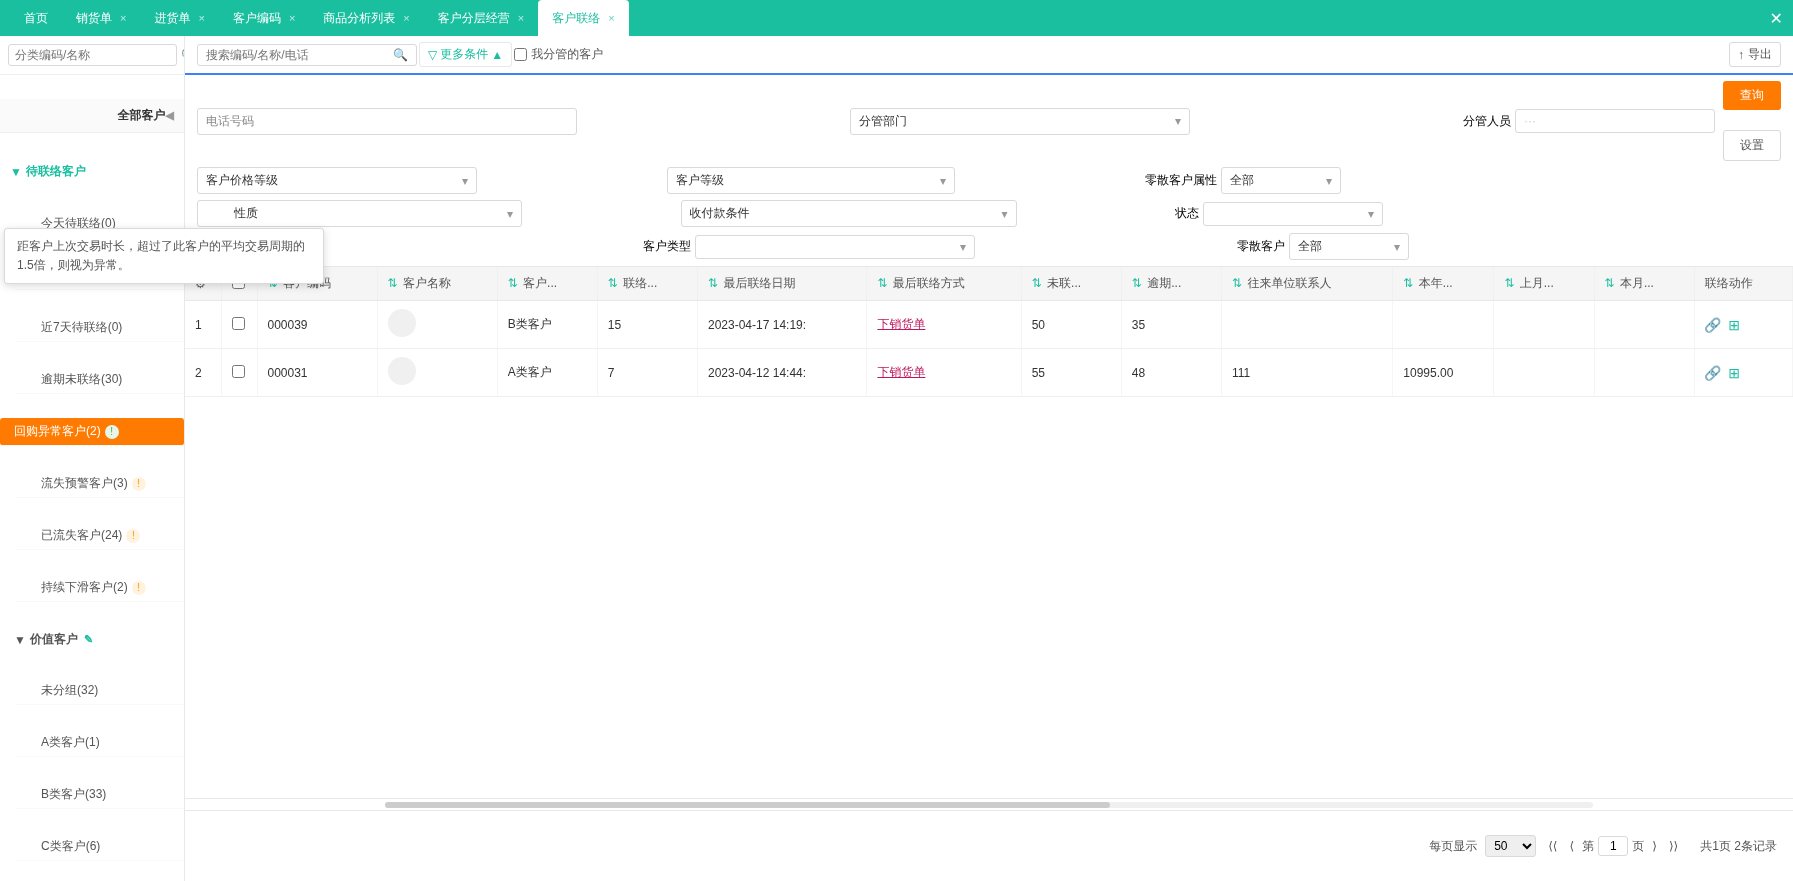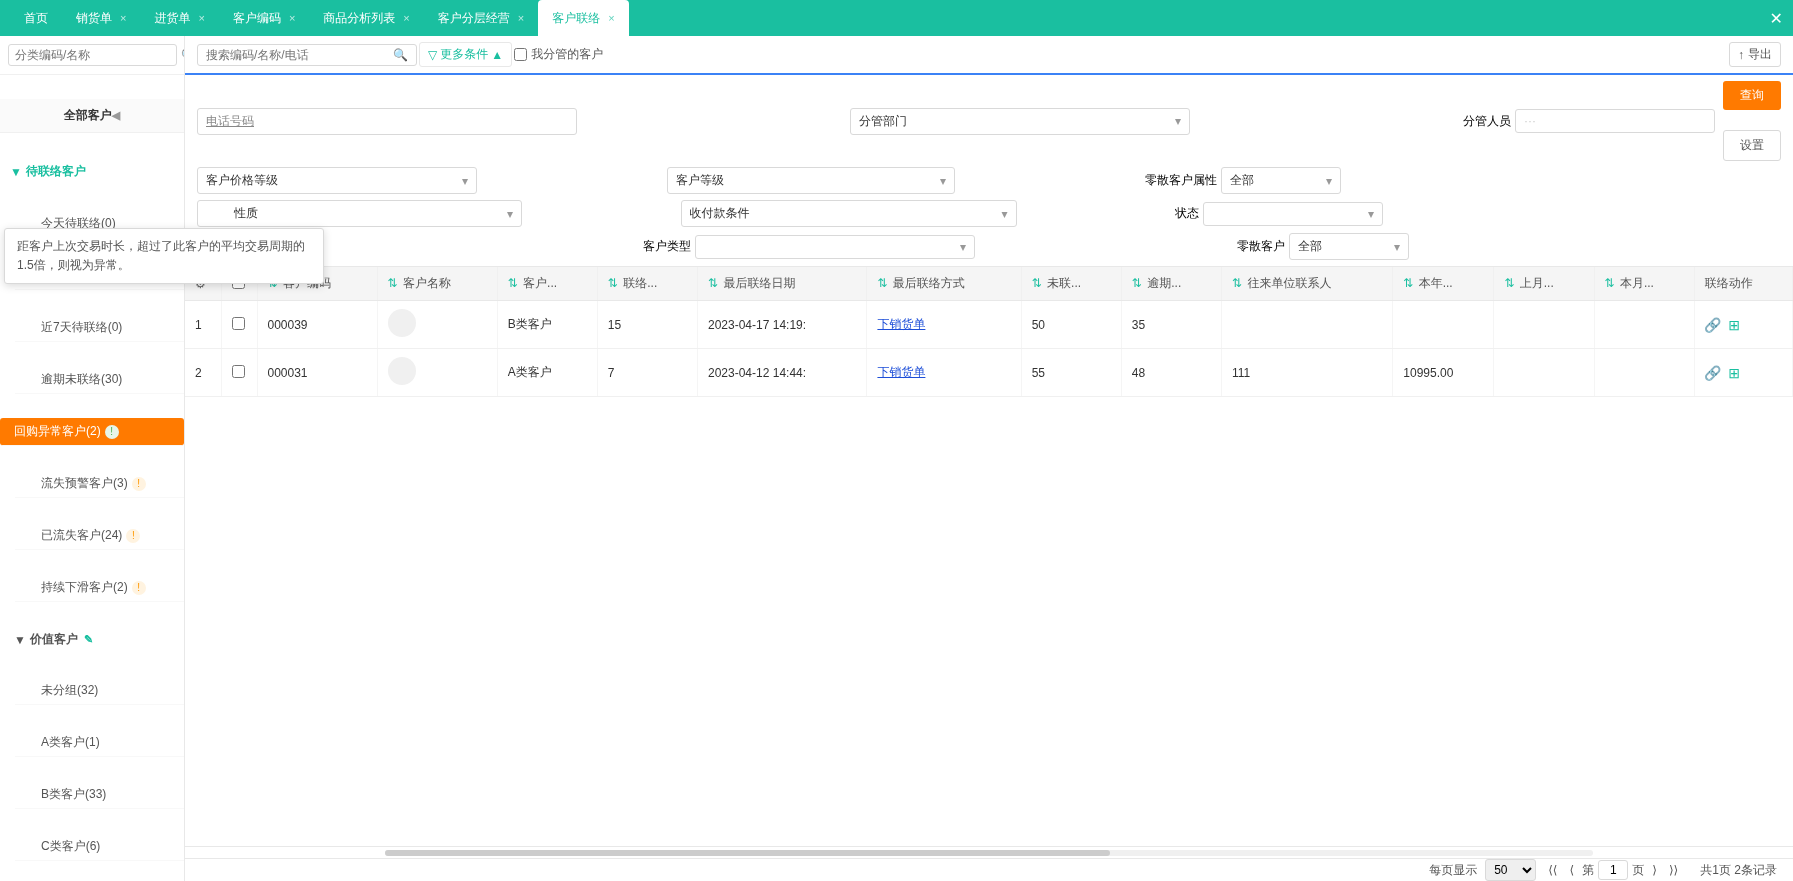--- a/index.html
+++ b/index.html
@@ -27,21 +27,21 @@
       display: flex; flex-direction: column; overflow-y: auto; flex-shrink: 0; gap: 24px;
     }
     .sidebar-search {
       display: flex; align-items: center; padding: 8px 8px; border-bottom: 1px solid #f0f0f0; gap: 4px;
     }
     .sidebar-search input {
       flex: 1; border: 1px solid #d9d9d9; border-radius: 3px; padding: 3px 6px; font-size: 12px; outline: none;
     }
     .sidebar-search-icon { color: #999; cursor: pointer; }
     .sidebar-section-title {
-      display: flex; align-items: center; justify-content: center;
+      display: flex; align-items: center; justify-content: flex-end;
       padding: 8px 10px; font-weight: bold; color: #333; background: #fafafa;
       border-bottom: 1px solid #f0f0f0; cursor: pointer;
     }
     .sidebar-section-title .collapse-btn { color: #999; font-size: 11px; cursor: pointer; }
     .sidebar-group-label {
       display: flex; align-items: center; padding: 6px 10px; color: #1abfa0; font-weight: bold;
       font-size: 12px; cursor: pointer; gap: 4px;
     }
     .sidebar-item {
       padding: 5px 10px 5px 20px; cursor: pointer; color: #555;
@@ -86,21 +86,21 @@
     
     .filter-rows {
       background: white; border-bottom: 1px solid #e8e8e8; padding: 6px 12px; flex-shrink: 0;
     }
     .filter-row { display: flex; align-items: center; gap: 8px; margin-bottom: 6px; }
     .filter-row:last-child { margin-bottom: 0; }
     .filter-field {
       display: flex; align-items: center; border: 1px solid #d9d9d9; border-radius: 3px;
       padding: 4px 8px; width: 300px; gap: 4px; cursor: pointer;
     }
-    .filter-field-label { color: #888; flex-shrink: 0; text-decoration: underline; }
+    .filter-field-label { color: #888; flex-shrink: 0; }
     .filter-dropdown {
       display: flex; align-items: center; justify-content: space-between;
       border: 1px solid #d9d9d9; border-radius: 3px; padding: 4px 8px;
       cursor: pointer; background: white; color: #333;
     }
     .filter-dropdown .arrow { color: #999; }
     .filter-inline { display: flex; align-items: center; gap: 4px; }
     .query-btn {
       background: #ff7a00; color: white; border: none; padding: 6px 16px;
       border-radius: 3px; cursor: pointer; font-size: 12px;
@@ -120,28 +120,28 @@
       padding: 8px 10px; text-align: left; border-bottom: 1px solid #e8e8e8;
       color: #555; font-weight: normal; white-space: nowrap; font-size: 12px;
       border-right: 1px solid #f0f0f0;
     }
     td {
       padding: 8px 10px; border-bottom: 1px solid #f0f0f0; color: #333;
       white-space: nowrap; font-size: 12px; border-right: 1px solid #f5f5f5;
     }
     .col-sort { color: #1abfa0; margin-right: 2px; }
     .settings-gear { color: #666; cursor: pointer; }
-    .link-text { color: #1d4ed8; text-decoration: underline; cursor: pointer; }
+    .link-text { color: #be185d; text-decoration: underline; cursor: pointer; }
     .avatar-placeholder { width: 28px; height: 28px; background: #f0f0f0; border-radius: 50%; display: inline-block; }
     .action-icons { display: flex; gap: 6px; align-items: center; }
     .action-icon { color: #1abfa0; cursor: pointer; font-size: 14px; }
 
     
     .bottom-bar {
-      background: white; border-top: 1px solid #e8e8e8; padding: 0 16px;
+      background: white; border-top: 1px solid #e8e8e8; padding: 24px 16px;
       display: flex; align-items: center; justify-content: flex-end; gap: 8px;
       flex-shrink: 0;
     }
     .page-size-label { color: #555; }
     .page-size-select {
       border: 1px solid #d9d9d9; border-radius: 3px; padding: 2px 4px; font-size: 12px; cursor: pointer;
     }
     .page-nav { display: flex; align-items: center; gap: 4px; color: #555; }
     .page-nav-btn { cursor: pointer; color: #555; padding: 0 4px; }
     .page-input { border: 1px solid #d9d9d9; border-radius: 3px; width: 30px; text-align: center; padding: 2px; font-size: 12px; }

